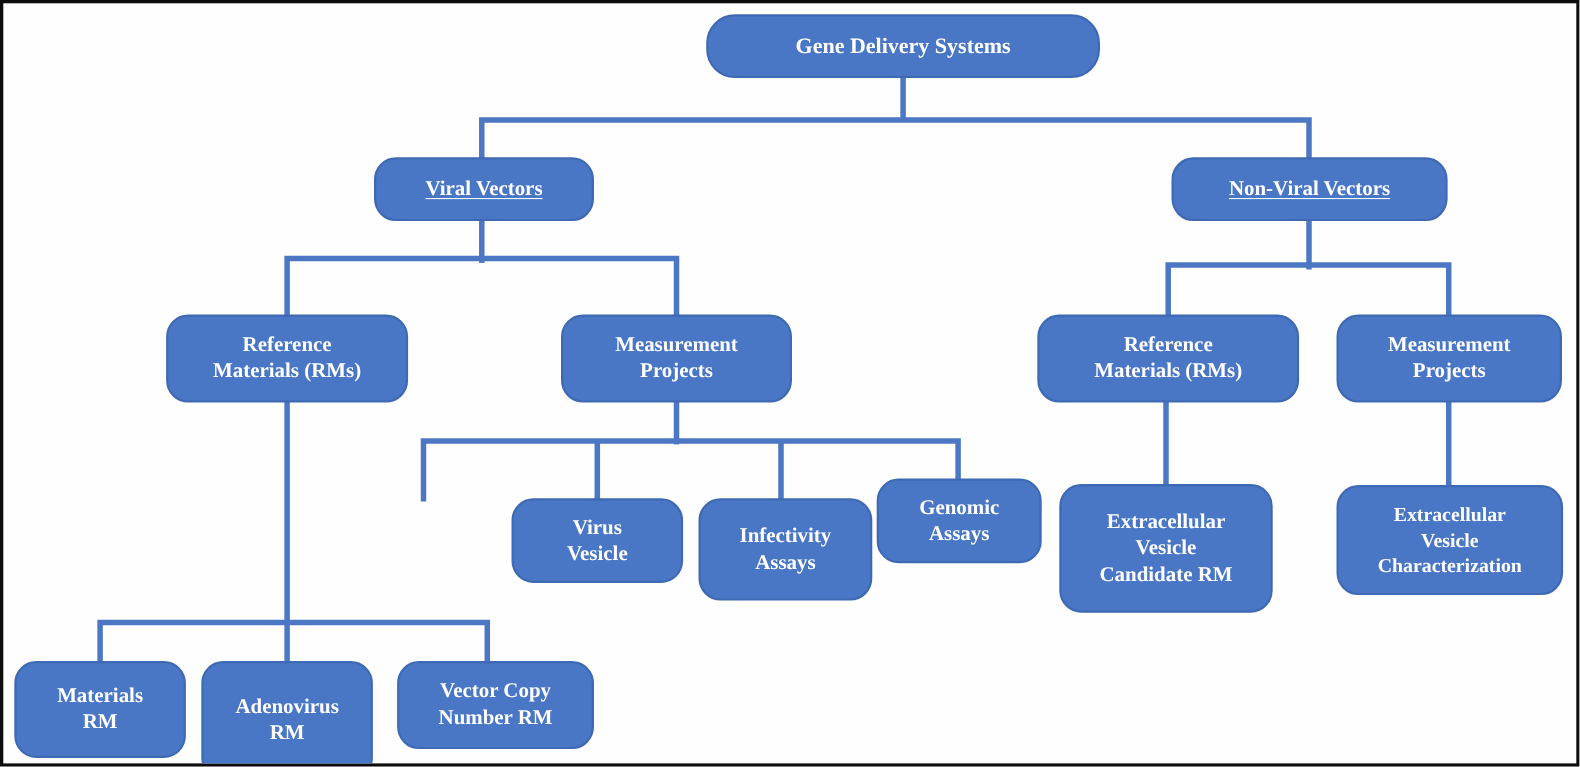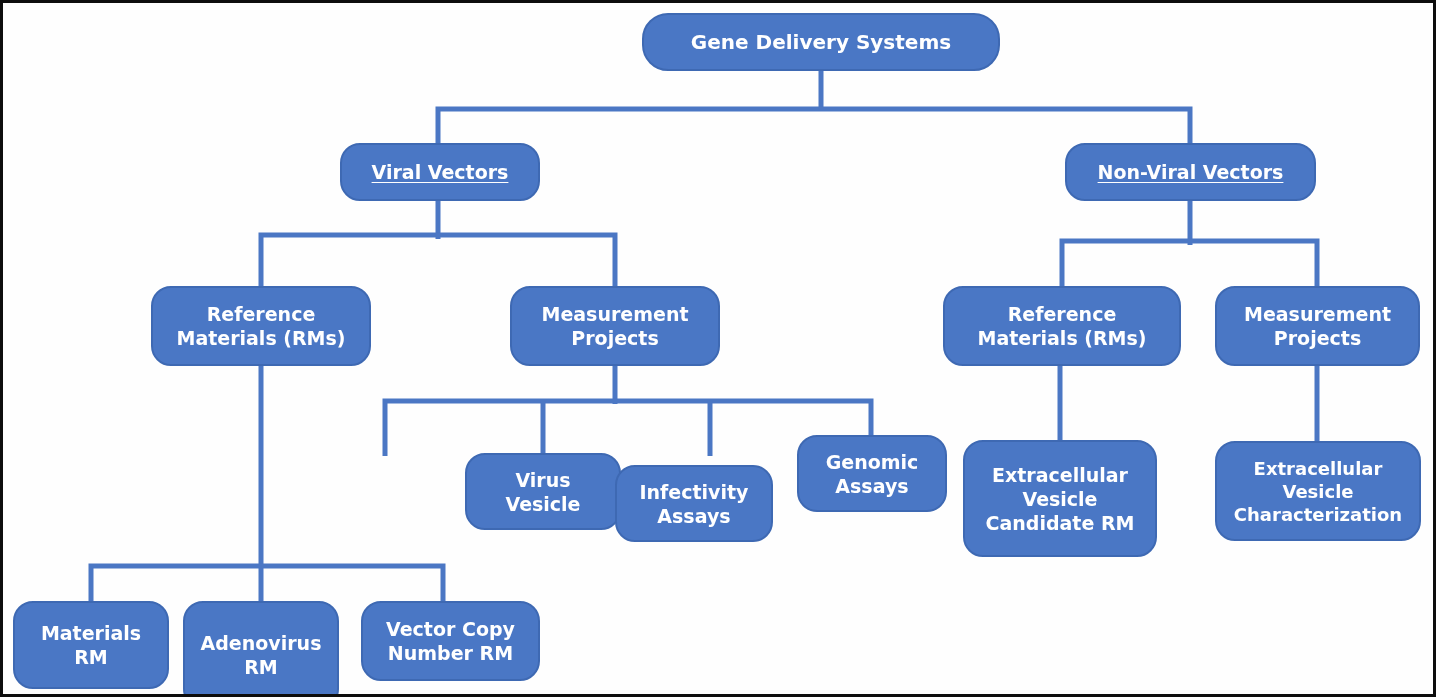--- a/index.html
+++ b/index.html
@@ -39,33 +39,34 @@
     color: #ffffff;
     font-weight: bold;
     display: flex;
     align-items: center;
     justify-content: center;
     text-align: center;
     white-space: pre-line;
     font-size: 19px;
     line-height: 24px;
     padding: 2px 6px;
+    font-family: Liberation Serif, serif;
   }
   .underlined { text-decoration: underline; text-underline-offset: 3px; }
 
   #n-root      { left: 639px;  top: 10px;  width: 358px; height: 58px;  font-size: 20px; border-radius: 26px; }
   #n-viral     { left: 337px;  top: 140px; width: 200px; height: 58px;  }
   #n-nonviral  { left: 1062px; top: 140px; width: 251px; height: 58px;  }
   #n-rm-l      { left: 148px;  top: 283px; width: 220px; height: 80px;  }
   #n-mp-l      { left: 507px;  top: 283px; width: 210px; height: 80px;  }
   #n-rm-r      { left: 940px;  top: 283px; width: 238px; height: 80px;  }
   #n-mp-r      { left: 1212px; top: 283px; width: 205px; height: 80px;  }
   #n-flow      { left: 290px;  top: 450px; width: 160px; height: 77px;  }
   #n-virusimg  { left: 462px;  top: 450px; width: 156px; height: 77px;  }
-  #n-infect    { left: 612px;  top: 450px; width: 158px; height: 77px; margin-top: 12px;  }
+  #n-infect    { left: 632px;  top: 450px; width: 158px; height: 93px;  }
   #n-genomic   { left: 794px;  top: 432px; width: 150px; height: 77px;  }
   #n-evcand    { left: 960px;  top: 437px; width: 194px; height: 117px; }
   #n-evchar    { left: 1212px; top: 438px; width: 206px; height: 100px; font-size: 18px; line-height: 23px; padding: 2px 3px; }
   #n-lenti     { left: 10px;   top: 598px; width: 156px; height: 88px;  }
   #n-adeno     { left: 180px;  top: 598px; width: 156px; height: 108px;  }
   #n-vcn       { left: 358px;  top: 598px; width: 179px; height: 80px;  }
 </style>
 </head>
 <body>
 

